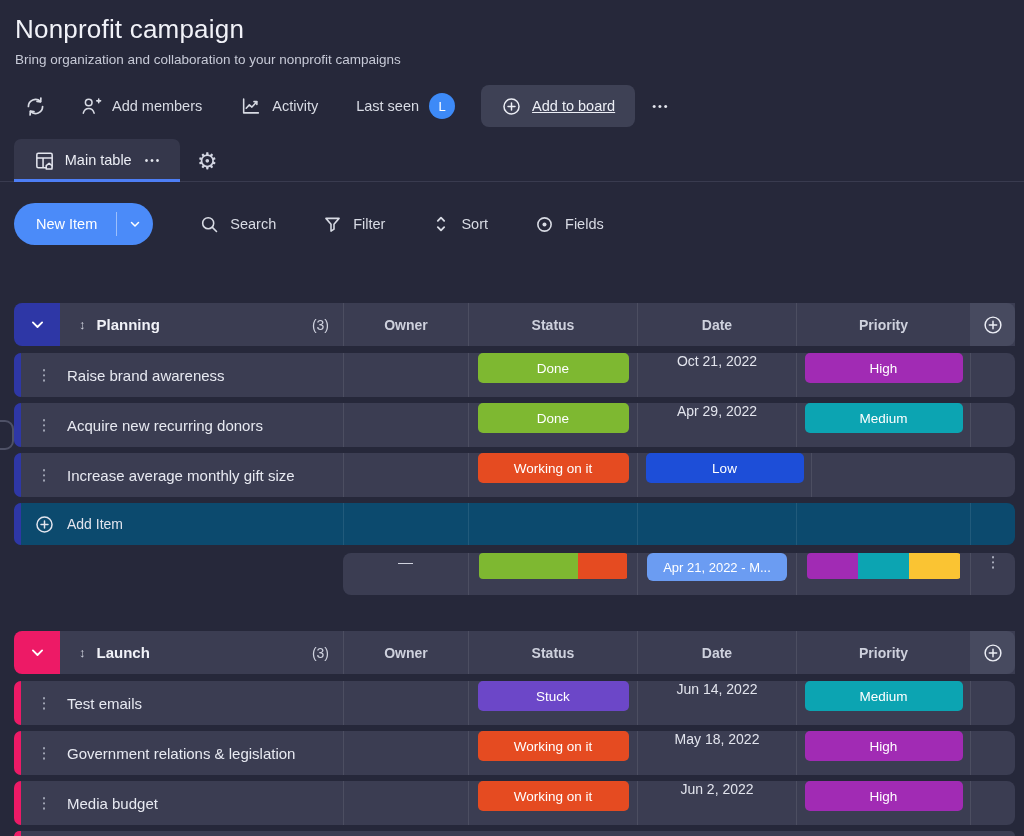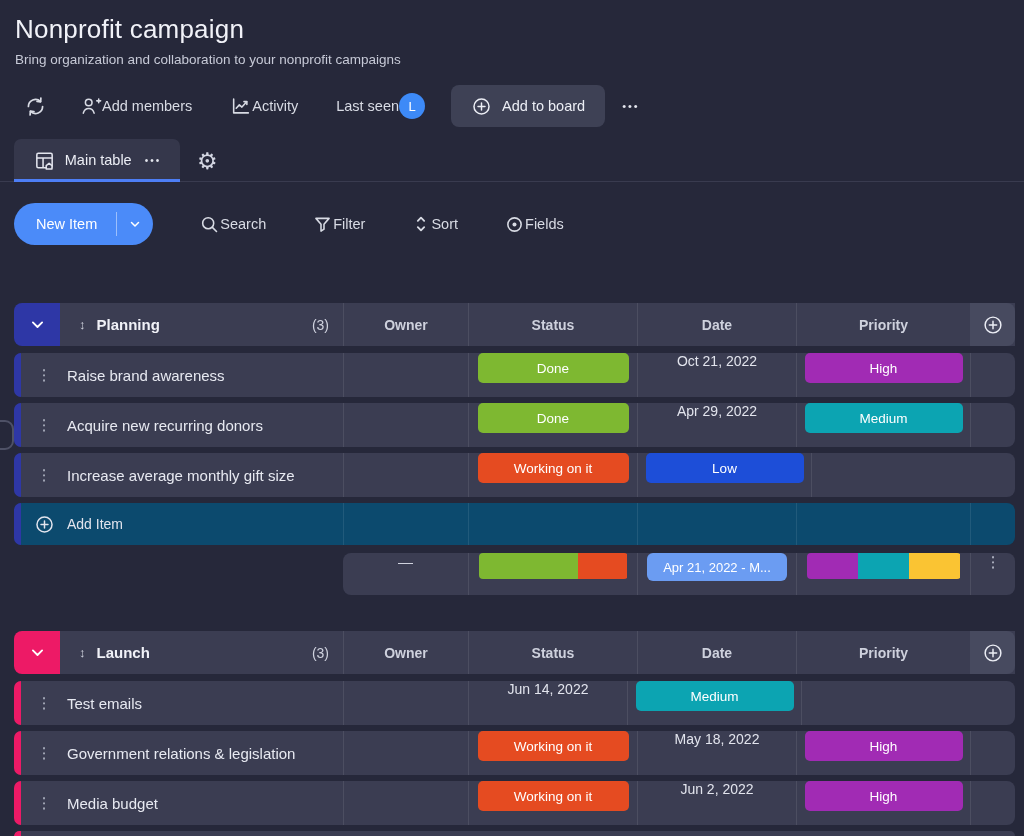--- a/index.html
+++ b/index.html
@@ -15,26 +15,26 @@
 
   
   .board-header { padding:14px 0 0 15px; }
   .board-title { font-size:26px; font-weight:500; color:#f1f2f8; letter-spacing:.2px; cursor:text; }
   .board-subtitle { margin-top:7px; font-size:13.5px; color:#c7cad7; cursor:text; }
 
   
   .toolbar { display:flex; align-items:center; margin-top:17px; padding-left:24px; height:44px; }
   .icon-btn { cursor:pointer; display:flex; align-items:center; justify-content:center; }
   .sync-btn { margin-right:33px; }
-  .toolbar-item { display:flex; align-items:center; margin-right:38px; font-size:14.5px; color:#d8dbe4; cursor:pointer; white-space:nowrap; }
+  .toolbar-item { display:flex; align-items:center; gap:10px; margin-right:38px; font-size:14.5px; color:#d8dbe4; cursor:pointer; white-space:nowrap; }
   .avatar { width:26px; height:26px; border-radius:50%; background:#3d8af7; color:#fff; font-size:13px; font-weight:500;
             display:flex; align-items:center; justify-content:center; cursor:pointer; }
   .lastseen { margin-right:26px; }
   .add-to-board { display:flex; align-items:center; gap:10px; background:#3e4155; border-radius:8px;
-                  height:42px; padding:0 20px; font-size:14.5px; color:#eceef5; cursor:pointer; }
+                  height:42px; padding:0 20px; font-size:14.5px; color:#eceef5; cursor:pointer;text-decoration:underline; }
   .menu-dots-h { font-size:11px; letter-spacing:2px; color:#e4e6ee; cursor:pointer; margin-left:17px; }
 
   
   .tab-row { position:relative; margin-top:8px; height:46px; border-bottom:1px solid #393b4f; display:flex; align-items:flex-end; }
   .main-tab { margin-left:14px; width:166px; height:42px; background:#35374b; border-radius:7px 7px 0 0;
               display:flex; align-items:center; justify-content:center; gap:9px; cursor:pointer; }
   .main-tab .tab-label { font-size:14.5px; color:#eceef5; }
   .main-tab .menu-dots-h { margin-left:2px; font-size:10px; }
   .tab-underline { position:absolute; left:14px; bottom:-1px; width:166px; height:3px; background:#4d7ef5; }
   .gear-btn { font-size:23px; color:#d2d5e1; margin-left:17px; margin-bottom:8px; cursor:pointer; line-height:1; }
@@ -374,20 +374,23 @@
       </div>
     </div>
 
     <div class="item-row">
       <div class="row-strip" style="background-color: rgb(237, 26, 102);"></div>
       <div class="name-cell">
         <span class="row-menu">⋮</span>
         <span class="item-name">Test emails</span>
       </div>
       <div class="cell w-owner"></div>
+      <div class="cell w-status">
+        <div class="chip chip-status" style="background-color: rgb(108, 71, 200);">Stuck</div>
+      </div>
       <div class="cell w-date">
         <span class="date-text">Jun 14, 2022</span>
       </div>
       <div class="cell w-priority">
         <div class="chip chip-priority" style="background-color: rgb(12, 164, 178);">Medium</div>
       </div>
       <div class="cell w-add"></div>
     </div>
 
     <div class="item-row">

